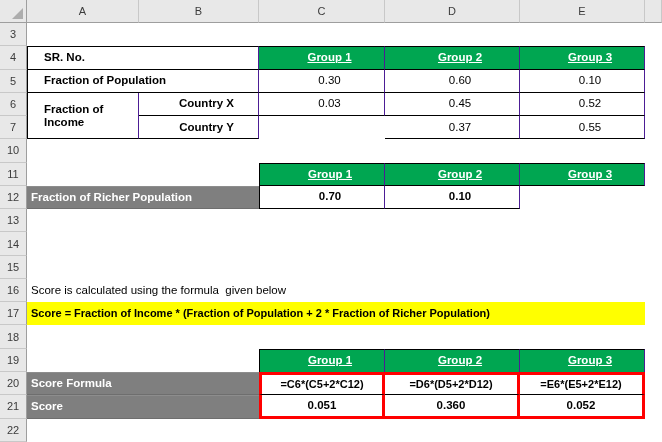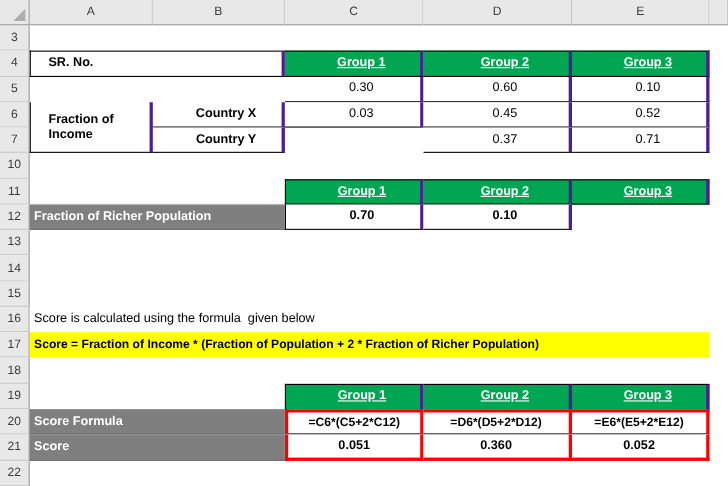--- a/index.html
+++ b/index.html
@@ -40,21 +40,21 @@
   .b { font-weight:700; }
   .green { background:#00A651; color:#fff; font-weight:700; justify-content:center;text-decoration:underline; }
   .gray  { background:#7F7F7F; color:#fff; font-weight:700; padding-left:4px; border-top:1px solid #8d8d8d; border-bottom:1px solid #6e6e6e; }
   .yellow{ background:#FFFF00; font-weight:700; font-size:11px; white-space:pre; }
   .pre { white-space:pre; }
   .dunder { text-decoration:underline; text-decoration-style:double; text-underline-offset:2px; }
   
   .bt { border-top:1px solid #000; }
   .bb { border-bottom:1px solid #000; }
   .bl { border-left:1px solid #000; }
-  .br { border-right:3px solid #4c1d95;padding-left:16px; }
+  .br { border-right:1px solid #4c1d95;padding-left:16px; }
   
   .rt { border-top:3px solid #FF0000; }
   .rb { border-bottom:3px solid #FF0000; }
   .rl { border-left:3px solid #FF0000; }
   .rr { border-right:3px solid #FF0000; }
   .fsm { font-size:11px; }
 </style>
 </head>
 <body>
 
@@ -87,32 +87,33 @@
   <div class="rh" style="grid-row:16">19</div>
   <div class="rh" style="grid-row:17">20</div>
   <div class="rh" style="grid-row:18">21</div>
   <div class="rh" style="grid-row:19">22</div>
 
   <div class="cell b l bt bl br bb" style="grid-column:2/4;grid-row:3">SR. No.</div>
   <div class="cell green bt br bb" style="grid-column:4;grid-row:3">Group 1</div>
   <div class="cell green bt br bb" style="grid-column:5;grid-row:3">Group 2</div>
   <div class="cell green bt br bb" style="grid-column:6;grid-row:3">Group 3</div>
 
+  <div class="cell b l bl br bb" style="grid-column:2/4;grid-row:4">Fraction of Population</div>
   <div class="cell c br bb" style="grid-column:4;grid-row:4">0.30</div>
   <div class="cell c br bb" style="grid-column:5;grid-row:4">0.60</div>
   <div class="cell c br bb" style="grid-column:6;grid-row:4">0.10</div>
 
   <div class="cell b l bl br bb" style="grid-column:2;grid-row:5/7">Fraction of Income</div>
   <div class="cell b c br bb" style="grid-column:3;grid-row:5">Country X</div>
   <div class="cell c br bb" style="grid-column:4;grid-row:5">0.03</div>
   <div class="cell c br bb" style="grid-column:5;grid-row:5">0.45</div>
   <div class="cell c br bb" style="grid-column:6;grid-row:5">0.52</div>
   <div class="cell b c br bb" style="grid-column:3;grid-row:6">Country Y</div>
   <div class="cell c br bb" style="grid-column:5;grid-row:6">0.37</div>
-  <div class="cell c br bb" style="grid-column:6;grid-row:6">0.71</div>
+  <div class="cell c br bb" style="grid-column:6;grid-row:6">0.55</div>
 
   <div class="cell green bt bl br bb" style="grid-column:4;grid-row:8">Group 1</div>
   <div class="cell green bt br bb" style="grid-column:5;grid-row:8">Group 2</div>
   <div class="cell green bt br bb" style="grid-column:6;grid-row:8">Group 3</div>
 
   <div class="cell gray" style="grid-column:2/4;grid-row:9">Fraction of Richer Population</div>
   <div class="cell b c bl br bb" style="grid-column:4;grid-row:9">0.70</div>
   <div class="cell b c br bb" style="grid-column:5;grid-row:9">0.10</div>
 
 

